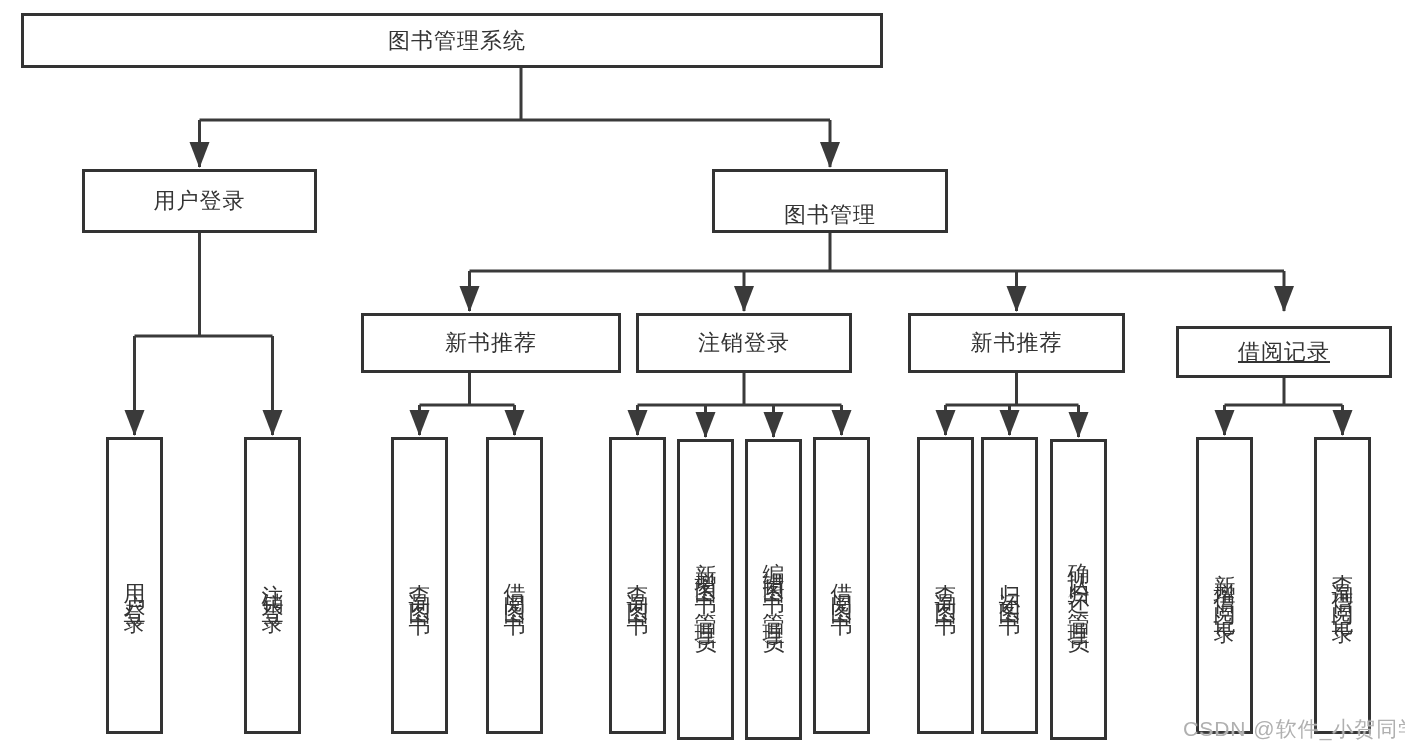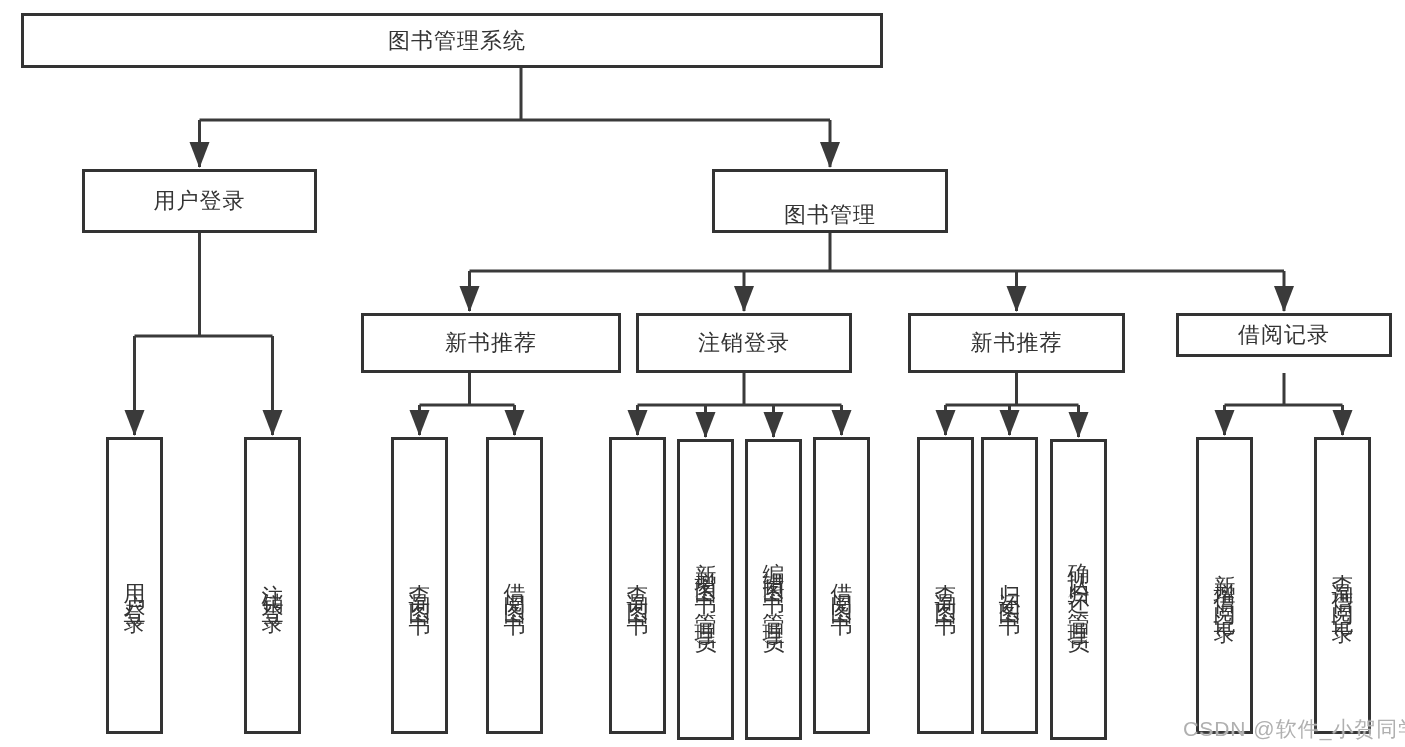--- a/index.html
+++ b/index.html
@@ -91,21 +91,21 @@
 
   <div class="hbox" style="left:361px;top:313px;width:260px;height:60px;">
     <span>新书推荐</span>
   </div>
   <div class="hbox" style="left:636px;top:313px;width:216px;height:60px;">
     <span>注销登录</span>
   </div>
   <div class="hbox" style="left:908px;top:313px;width:217px;height:60px;">
     <span>新书推荐</span>
   </div>
-  <div class="hbox" style="left:1176px;top:313px;width:216px;height:44px;">
+  <div class="hbox" style="left:1176px;top:326px;width:216px;height:52px;text-decoration:underline;">
     <span>借阅记录</span>
   </div>
 
   <div class="vbox" style="left:106px;">
     <span class="vtext">用户登录</span>
   </div>
   <div class="vbox" style="left:244px;">
     <span class="vtext">注销登录</span>
   </div>
 

